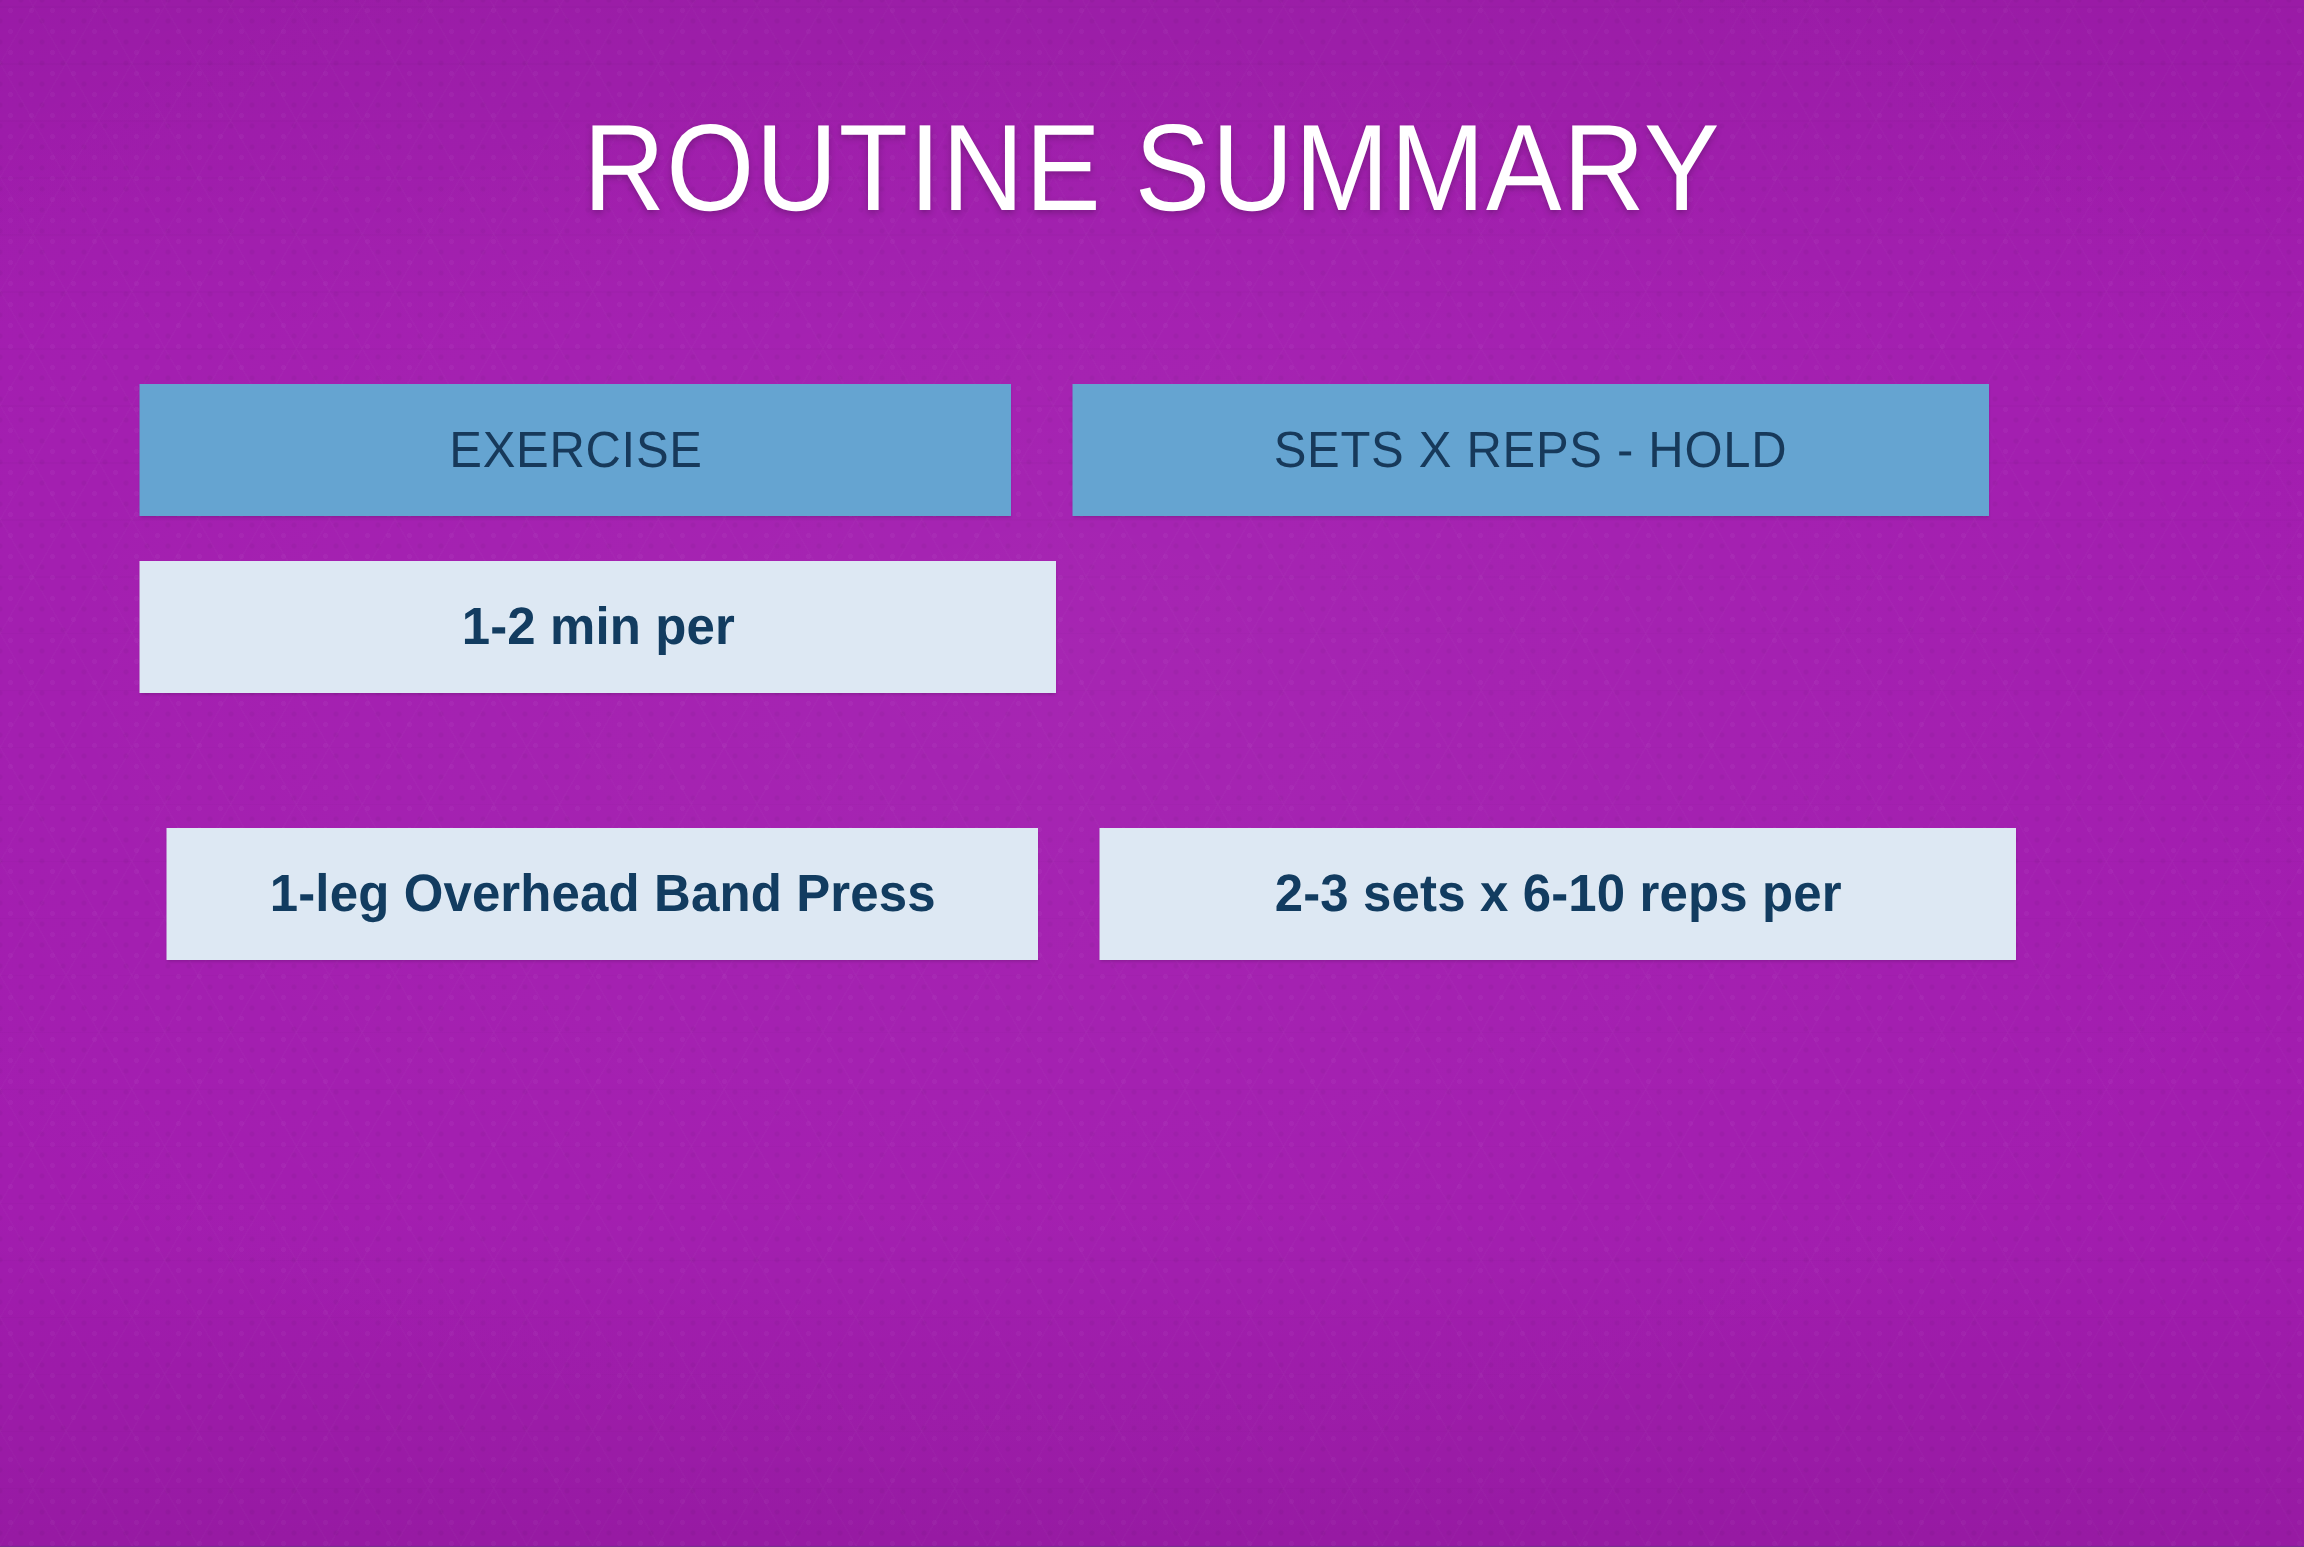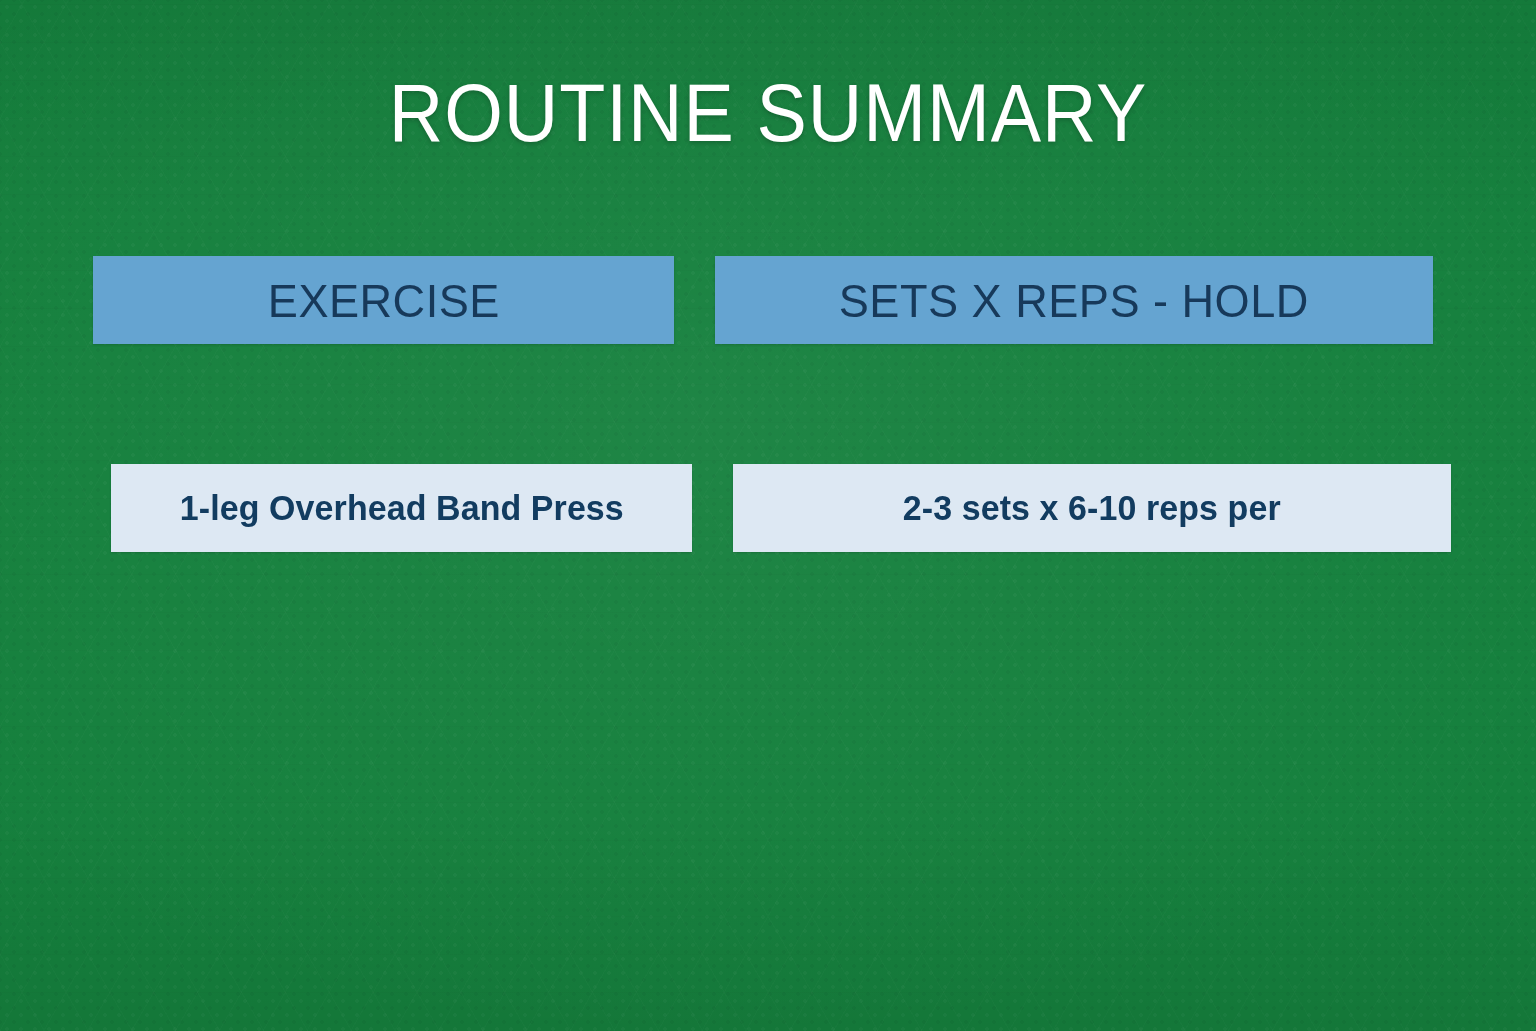--- a/index.html
+++ b/index.html
@@ -12,21 +12,21 @@
     height: 1031px;
     overflow: hidden;
     font-family: "Liberation Sans", sans-serif;
     background-color: #2c4d67;
   }
 
   #slide {
     position: relative;
     width: 1536px;
     height: 1031px;
-    background-color: #15803d;
+    background-color: #a21caf;
     overflow: hidden;
   }
 
   
   #bg-texture {
     position: absolute;
     inset: 0;
     background-image:
       radial-gradient(circle at 50% 50%, rgba(255,255,255,0.030) 1.6px, rgba(0,0,0,0) 1.8px),
       radial-gradient(circle at 50% 50%, rgba(0,0,0,0.035) 1.6px, rgba(0,0,0,0) 1.8px);
@@ -90,27 +90,27 @@
     height: 88px;
     display: flex;
     align-items: center;
     justify-content: center;
     padding: 0 14px;
     overflow: hidden;
     box-shadow: 0 1px 2px rgba(0,0,0,0.16);
   }
 
   .cell.col-exercise { width: 581px; }
-  .cell.col-sets     { width: 718px; }
+  .cell.col-sets     { width: 611px; }
 
   .header-row .cell {
     background-color: #65a4d1;
     color: #17395a;
     font-weight: 400;
-    font-size: 47px;
+    font-size: 34px;
     letter-spacing: 0.5px;
     transform: none;
   }
   .header-row .cell .txt {
     transform: scaleX(0.96);
     white-space: nowrap;
   }
 
   .body-row .cell {
     background-color: #dde8f3;
@@ -140,20 +140,23 @@
     <div class="row header-row">
       <div class="cell col-exercise">
         <span class="txt">EXERCISE</span>
       </div>
       <div class="cell col-sets">
         <span class="txt">SETS X REPS - HOLD</span>
       </div>
     </div>
 
     <div class="row body-row">
+      <div class="cell col-sets">
+        <span class="txt">1-2 min per</span>
+      </div>
     </div>
 
     <div class="row body-row">
     </div>
 
     <div class="row body-row">
     </div>
 
 
     <div class="row body-row">

